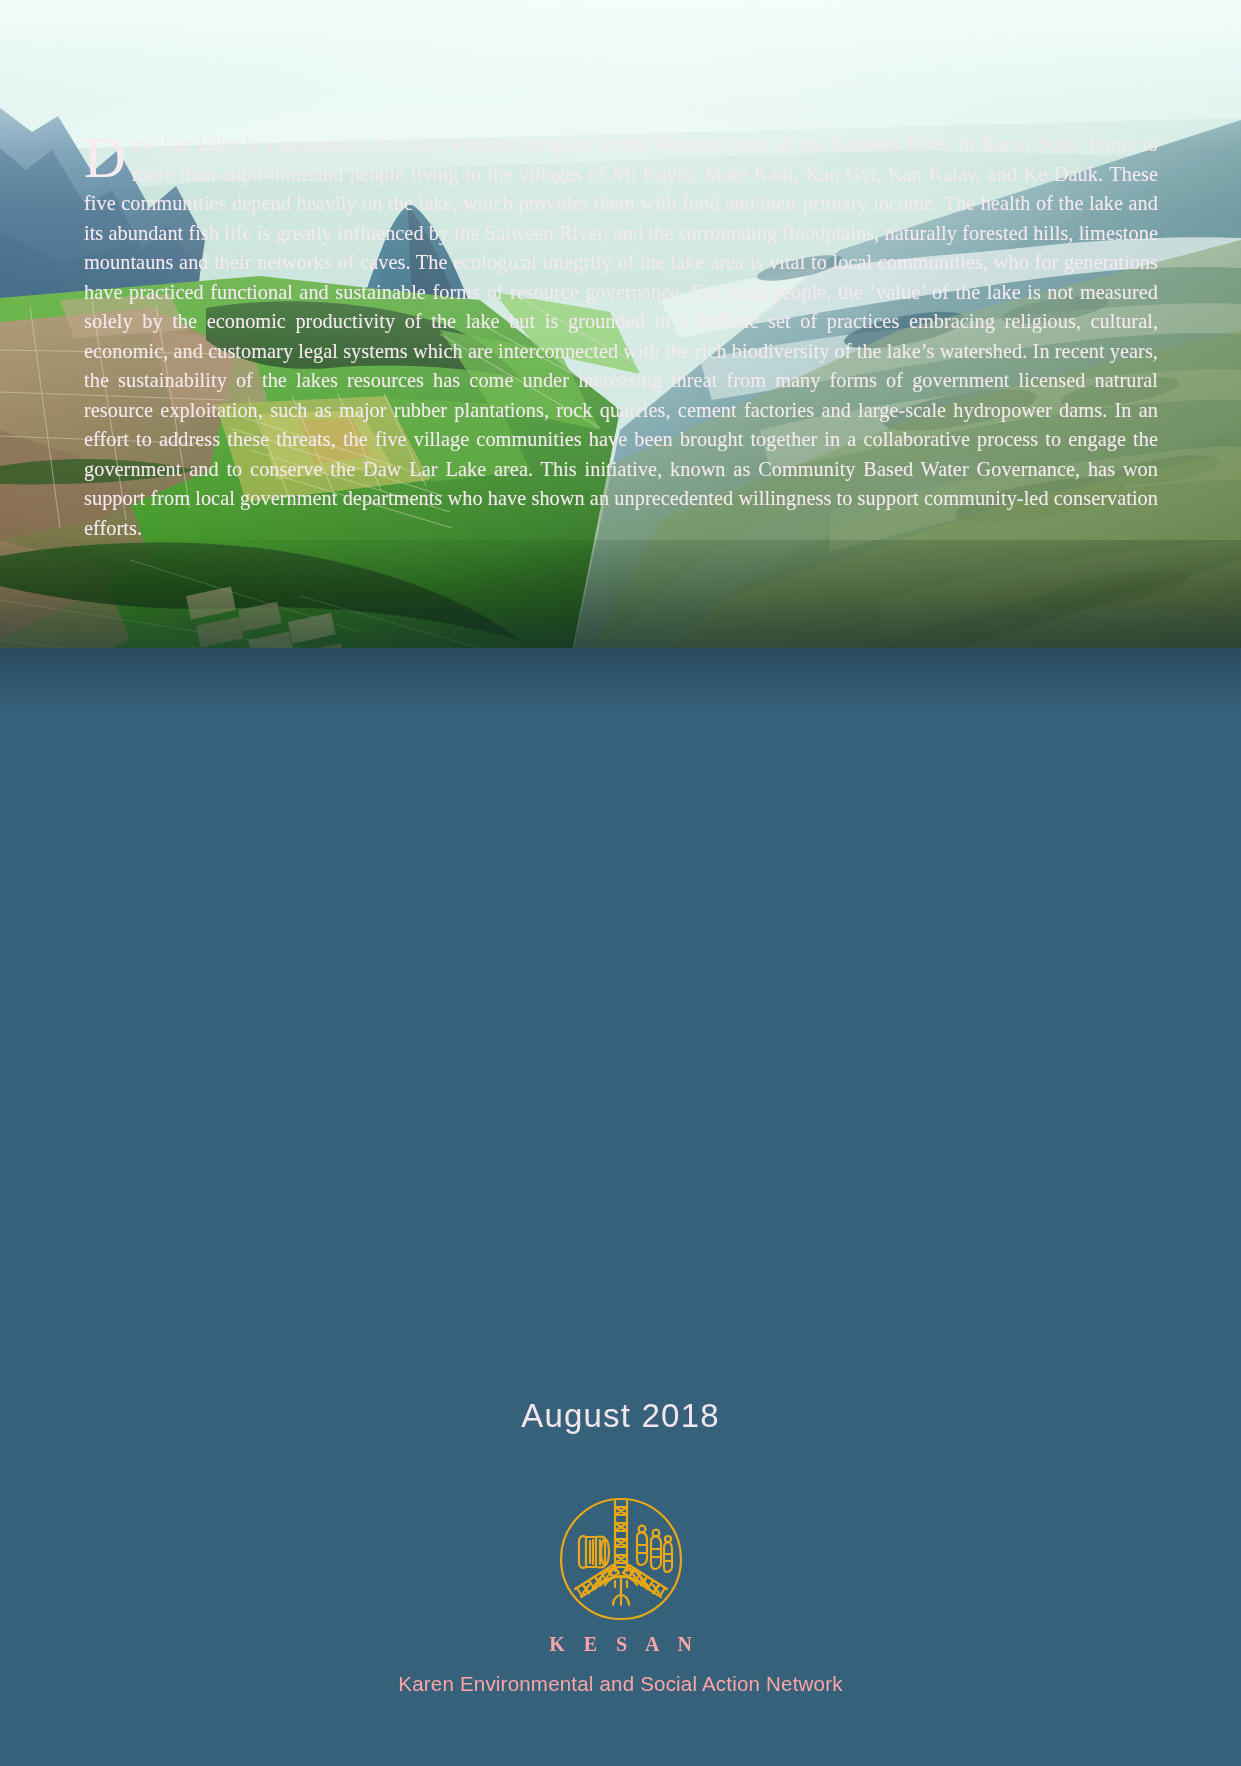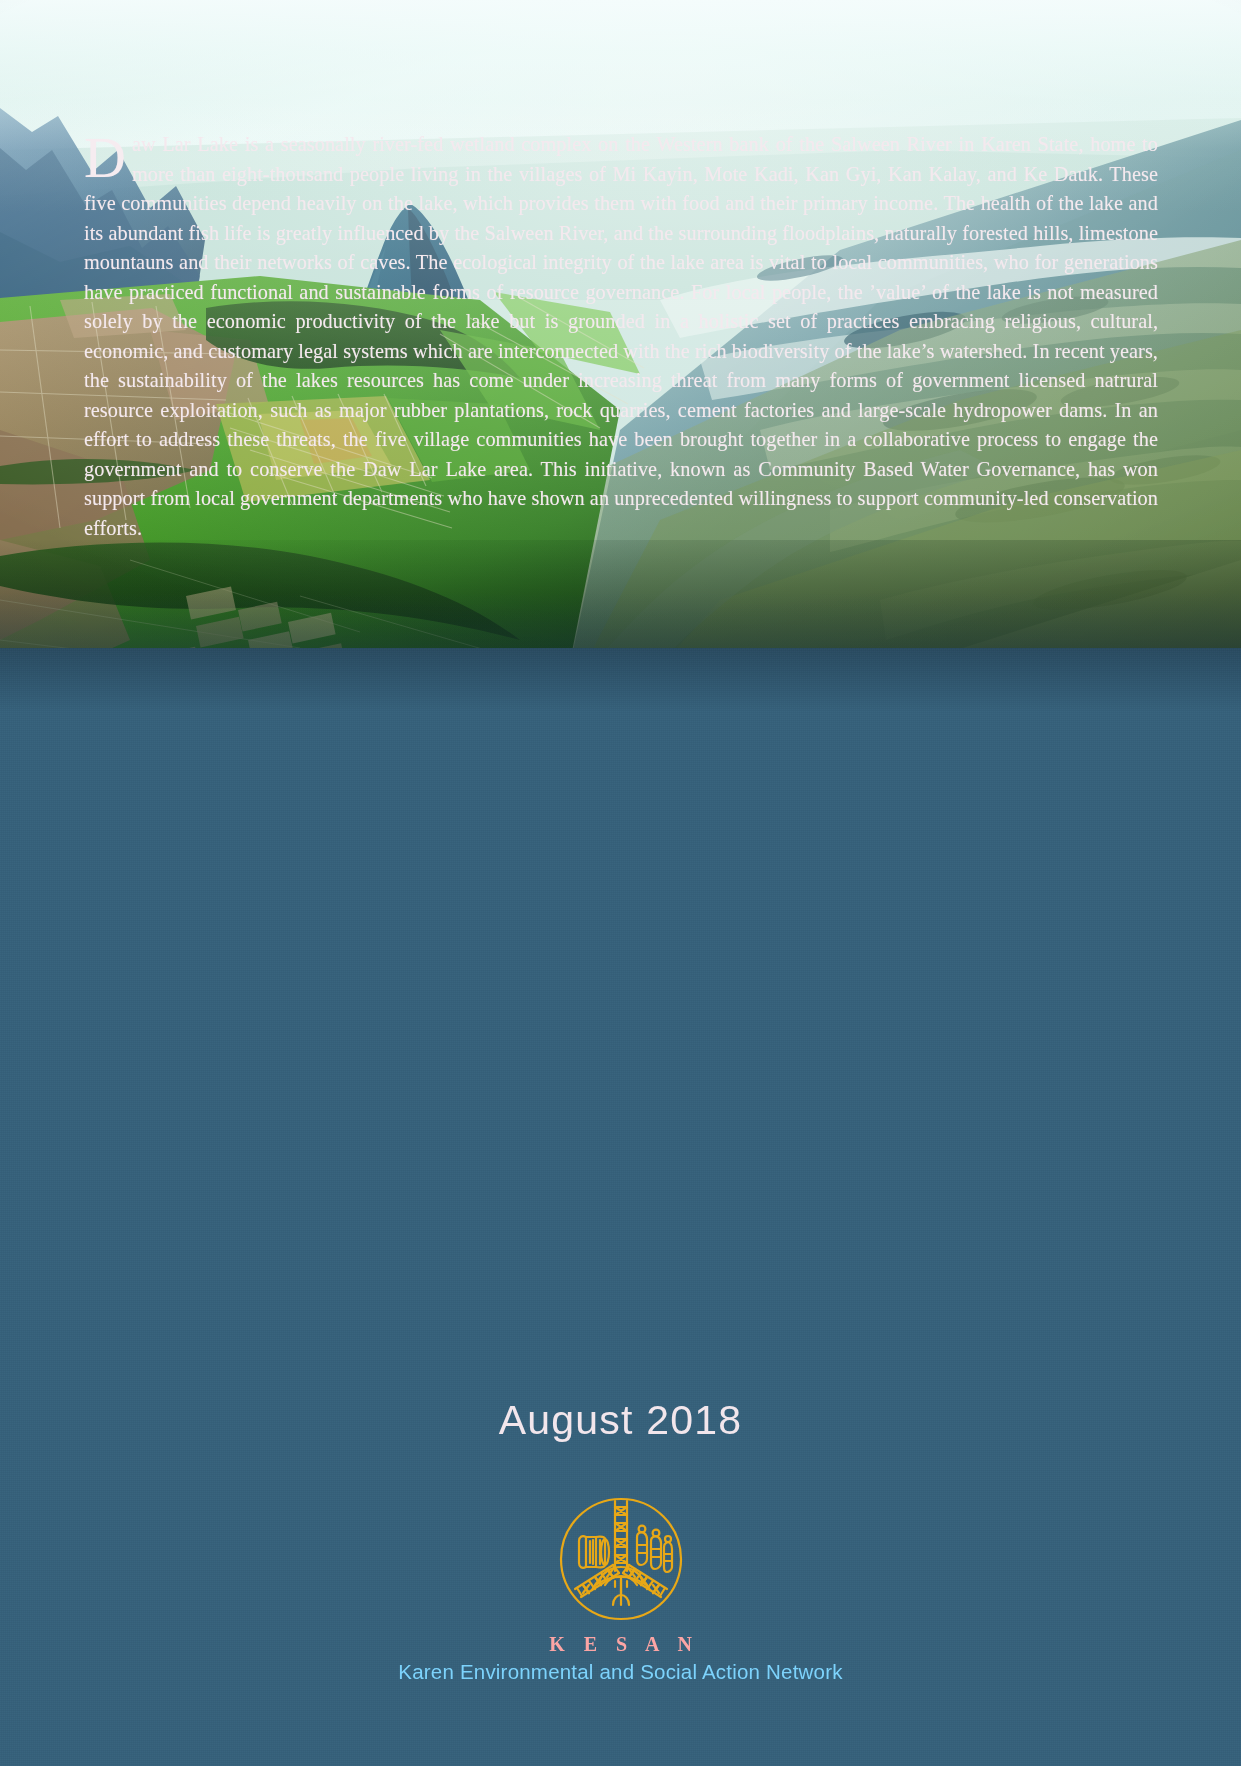--- a/index.html
+++ b/index.html
@@ -146,21 +146,21 @@
     padding:4px 6px 0 0;
     font-weight:400;
     color:#f6ecf0;
   }
 
   .date {
     position:absolute;
     top:1397px; left:0; right:0;
     text-align:center;
     font-family:"Liberation Sans", sans-serif;
-    font-size:41px;
+    font-size:33px;
     font-weight:300;
     letter-spacing:1.2px;
     color:#f2e6ec;
     z-index:3;
   }
 
   
   .logo-wrap {
     position:absolute;
     top:1493px; left:0; right:0;
@@ -171,25 +171,25 @@
   .logo-name {
     margin-top:4px;
     font-family:"Liberation Serif","DejaVu Serif", serif;
     font-size:20px;
     font-weight:bold;
     letter-spacing:7px;
     color:#fca5a5;
     padding-left:7px;
   }
   .logo-tagline {
-    margin-top:4px;
+    margin-top:16px;
     font-family:"Liberation Sans", sans-serif;
     font-size:20.5px;
     letter-spacing:0.2px;
-    color:#7dd3fc;
+    color:#fca5a5;
   }
 </style>
 </head>
 <body>
 
 <div id="cover">
 
   <div class="photo">
     <svg viewBox="0 0 1241 712" preserveAspectRatio="none">
       <defs>

